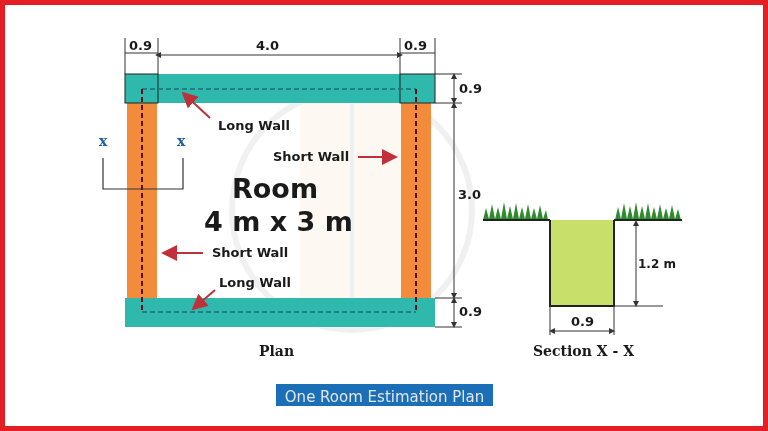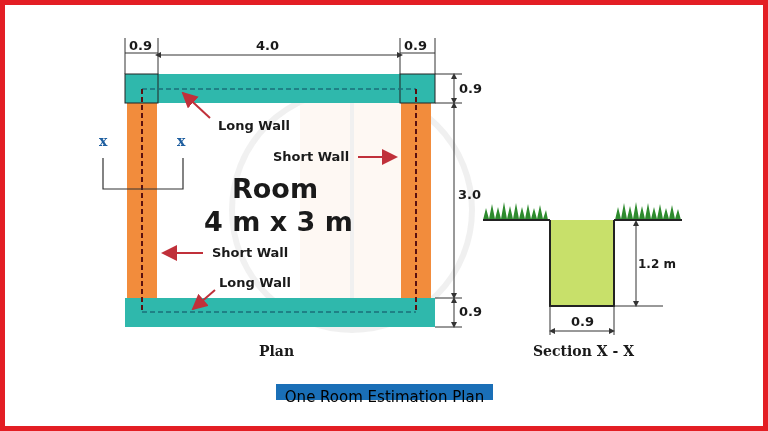--- a/index.html
+++ b/index.html
@@ -6,22 +6,22 @@
     html, body { width: 768px; height: 431px; overflow: hidden; background: #ffffff; }
     body { position: relative; font-family: "DejaVu Sans", sans-serif; }
     #frame {
       position: absolute; left: 0; top: 0; width: 768px; height: 431px;
       border: 5px solid #e31e24; background: #ffffff;
     }
     svg#diagram { position: absolute; left: 0; top: 0; }
     .lbl { font-family: "DejaVu Sans", sans-serif; font-weight: bold; fill: #1a1a1a; }
     .serif { font-family: "DejaVu Serif", serif; font-weight: bold; fill: #1a1a1a; }
     #caption {
-      position: absolute; left: 276px; top: 384px; width: 217px; height: 16px;
-      background: #1a6fb7; color: #000000;
+      position: absolute; left: 276px; top: 384px; width: 217px; height: 22px;
+      background: #1a6fb7; color: #e5e5e5;
       font-family: "DejaVu Sans", sans-serif; font-size: 15px;
       line-height: 27px; text-align: center; white-space: nowrap;
     }
   </style>
 </head>
 <body>
 
 <div id="frame"></div>
 
 <svg id="diagram" width="768" height="431" viewBox="0 0 768 431">

